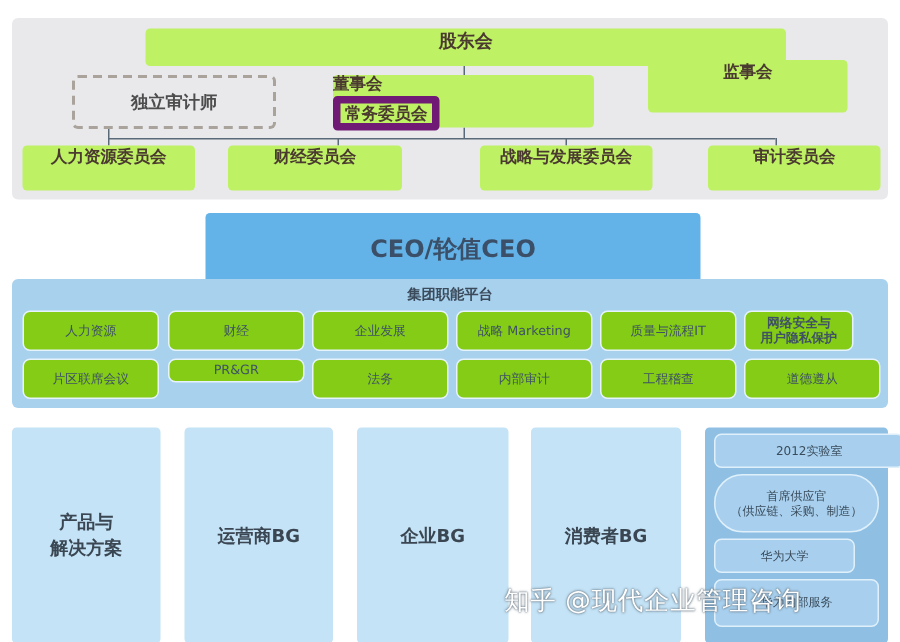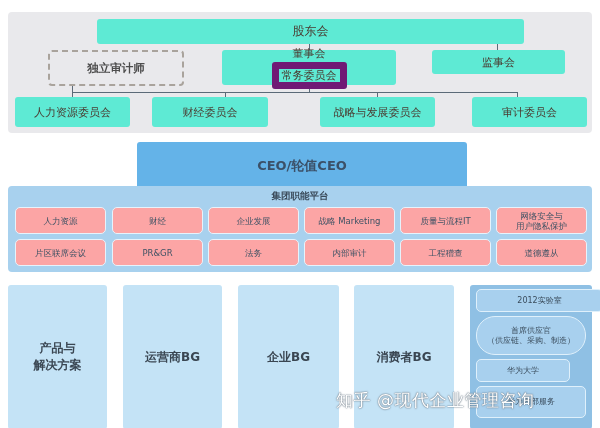--- a/index.html
+++ b/index.html
@@ -1,31 +1,31 @@
 <!DOCTYPE html>
 <html><head>
 <meta charset="utf-8">
 <style>
   html, body { margin:0; padding:0; }
   body { width:600px; height:428px; background:#ffffff; position:relative; overflow:hidden;
          font-family:"DejaVu Sans","Liberation Sans",sans-serif; color:#3d4a55; }
   .abs { position:absolute; box-sizing:border-box; }
   .gov-panel { left:8px; top:12px; width:584px; height:121px; background:#e9e9ec; border-radius:4px; }
-  .obox { background:#5eead4; border-radius:3px; display:flex; align-items:center; justify-content:center;
-          font-size:11px; font-weight:normal; color:#4a3a30; text-align:center; }
+  .obox { background:#bef264; border-radius:3px; display:flex; align-items:flex-start; justify-content:center;
+          font-size:11px; font-weight:bold; color:#4a3a30; text-align:center; }
   .dash { border:2px dashed #a9a39c; border-radius:4px; display:flex; align-items:center; justify-content:center;
           font-size:11.5px; font-weight:bold; color:#4d4d4d; }
-  .sub-badge { display:inline-block; border:7px solid #701a75; border-radius:3px; padding:0 3px; margin-top:1px; line-height:13px; }
+  .sub-badge { display:inline-block; border:5px solid #701a75; border-radius:3px; padding:0 3px; margin-top:1px; line-height:13px; }
   .line { background:#5b6a78; }
   .ceo { left:137px; top:142px; width:330px; height:48px; background:#64b3e8; border-radius:3px;
-         display:flex; align-items:center; justify-content:center; font-size:13px; font-weight:bold; color:#3b5068; }
+         display:flex; align-items:center; justify-content:center; font-size:16px; font-weight:bold; color:#3b5068; }
   .plat { left:8px; top:186px; width:584px; height:86px; background:#a8d1ee; border-radius:4px; }
   .plat-title { left:0; top:4px; width:100%; text-align:center; font-size:9.5px; font-weight:bold; color:#3b4b5b; }
   .cell { border:1.5px solid #e6f3fc; border-radius:5px; display:flex; align-items:center; justify-content:center;
-          font-size:8.5px; color:#3e5264; text-align:center; line-height:10px; background:#fca5a5; }
+          font-size:8.5px; color:#3e5264; text-align:center; line-height:10px; background:#84cc16; }
   .bg { top:285px; height:144px; background:#c4e3f6; border-radius:3px; display:flex; align-items:center;
         justify-content:center; text-align:center; font-size:12px; font-weight:bold; color:#3a4652; line-height:17px; }
   .support { left:470px; top:285px; width:122px; height:144px; background:#8fc0e4; border-radius:3px; }
   .scell { border:1.5px solid #dff0fb; border-radius:5px; background:#a8d0ee; display:flex; align-items:center;
            justify-content:center; text-align:center; font-size:8px; color:#3a4c5c; line-height:10px; }
   .watermark { left:336px; top:389px; font-size:17px; color:#ffffff; text-shadow:0 0 2px #6a7b8a, 0 0 1px #4b5966; letter-spacing:0.5px; white-space:nowrap; }
 </style>
 </head>
 <body>
 
@@ -46,21 +46,21 @@
 
 <div class="abs dash" style="left:48px;top:50px;width:136px;height:36px;">
   <span>独立审计师</span>
 </div>
 
 <div class="abs obox" style="left:222px;top:50px;width:174px;height:35px;flex-direction:column;line-height:14px;">
   <span>董事会</span>
   <span class="sub-badge">常务委员会</span>
 </div>
 
-<div class="abs obox" style="left:432px;top:50px;width:133px;height:24px;">
+<div class="abs obox" style="left:432px;top:40px;width:133px;height:35px;">
   <span>监事会</span>
 </div>
 
 <div class="abs obox" style="left:15px;top:97px;width:115px;height:30px;">
   <span>人力资源委员会</span>
 </div>
 <div class="abs obox" style="left:152px;top:97px;width:116px;height:30px;">
   <span>财经委员会</span>
 </div>
 <div class="abs obox" style="left:320px;top:97px;width:115px;height:30px;">
@@ -75,25 +75,25 @@
 </div>
 
 <div class="abs plat">
   <div class="abs plat-title">集团职能平台</div>
 
   <div class="abs cell" style="left:7px;top:21px;width:91px;height:27px;">人力资源</div>
   <div class="abs cell" style="left:104px;top:21px;width:91px;height:27px;">财经</div>
   <div class="abs cell" style="left:200px;top:21px;width:91px;height:27px;">企业发展</div>
   <div class="abs cell" style="left:296px;top:21px;width:91px;height:27px;">战略 Marketing</div>
   <div class="abs cell" style="left:392px;top:21px;width:91px;height:27px;">质量与流程IT</div>
-  <div class="abs cell" style="left:488px;top:21px;width:91px;height:27px;white-space:pre-line;">网络安全与
+  <div class="abs cell" style="left:488px;top:21px;width:73px;height:27px;white-space:pre-line;font-weight:bold;">网络安全与
 用户隐私保护</div>
 
   <div class="abs cell" style="left:7px;top:53px;width:91px;height:27px;">片区联席会议</div>
-  <div class="abs cell" style="left:104px;top:53px;width:91px;height:27px;text-align:center;">PR&amp;GR</div>
+  <div class="abs cell" style="left:104px;top:53px;width:91px;height:16px;text-align:center;">PR&amp;GR</div>
   <div class="abs cell" style="left:200px;top:53px;width:91px;height:27px;">法务</div>
   <div class="abs cell" style="left:296px;top:53px;width:91px;height:27px;">内部审计</div>
   <div class="abs cell" style="left:392px;top:53px;width:91px;height:27px;">工程稽查</div>
   <div class="abs cell" style="left:488px;top:53px;width:91px;height:27px;">道德遵从</div>
 </div>
 
 <div class="abs bg" style="left:8px;width:99px;white-space:pre-line;">产品与
 解决方案</div>
 <div class="abs bg" style="left:123px;width:99px;">运营商BG</div>
 <div class="abs bg" style="left:238px;width:101px;">企业BG</div>

